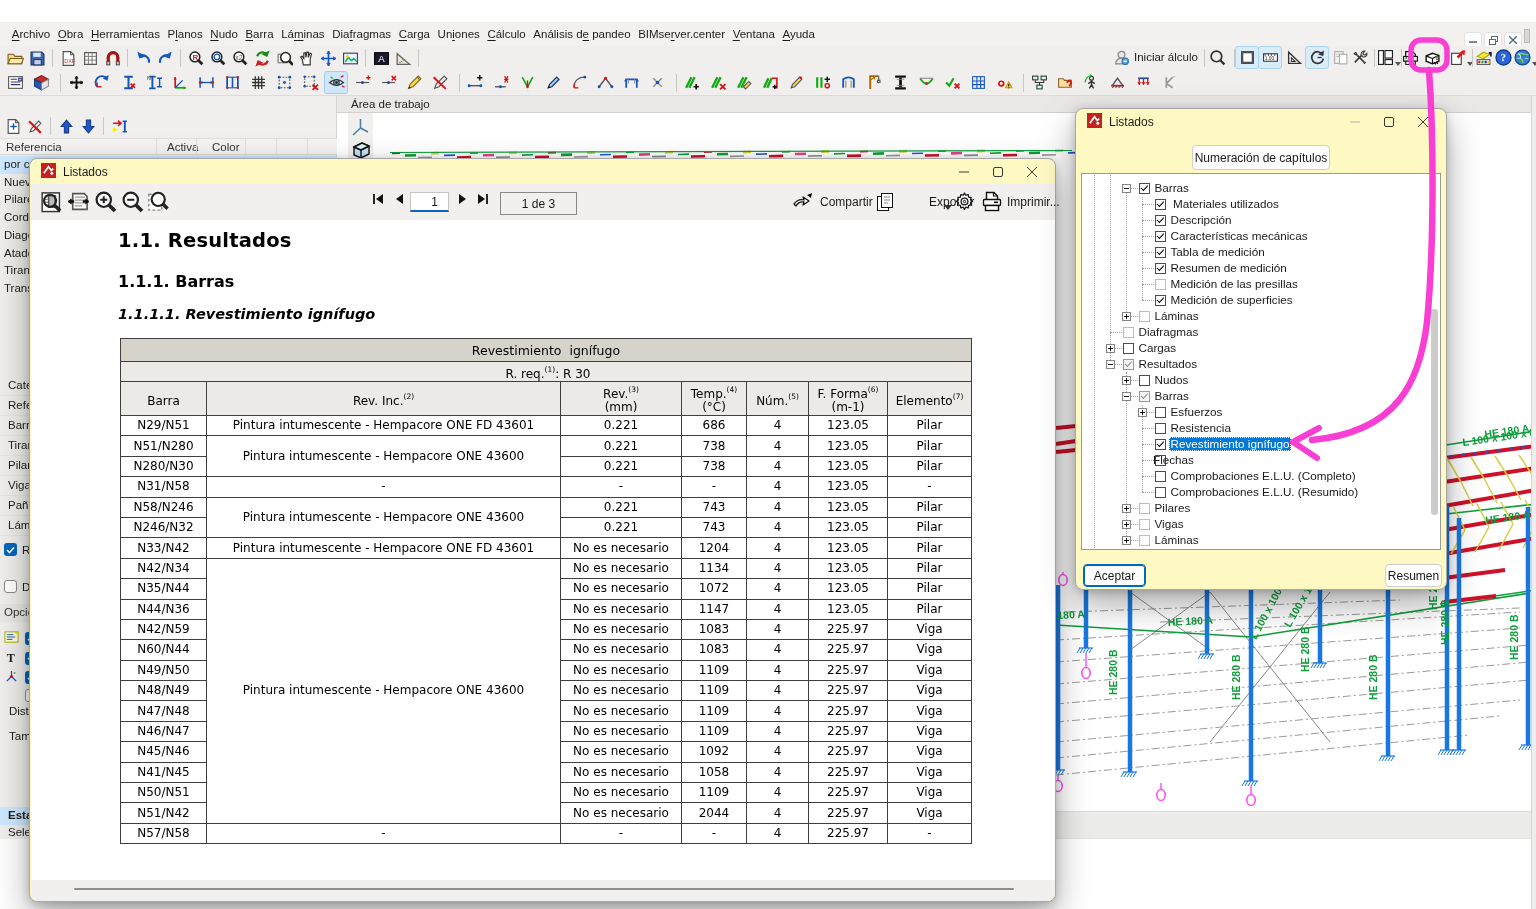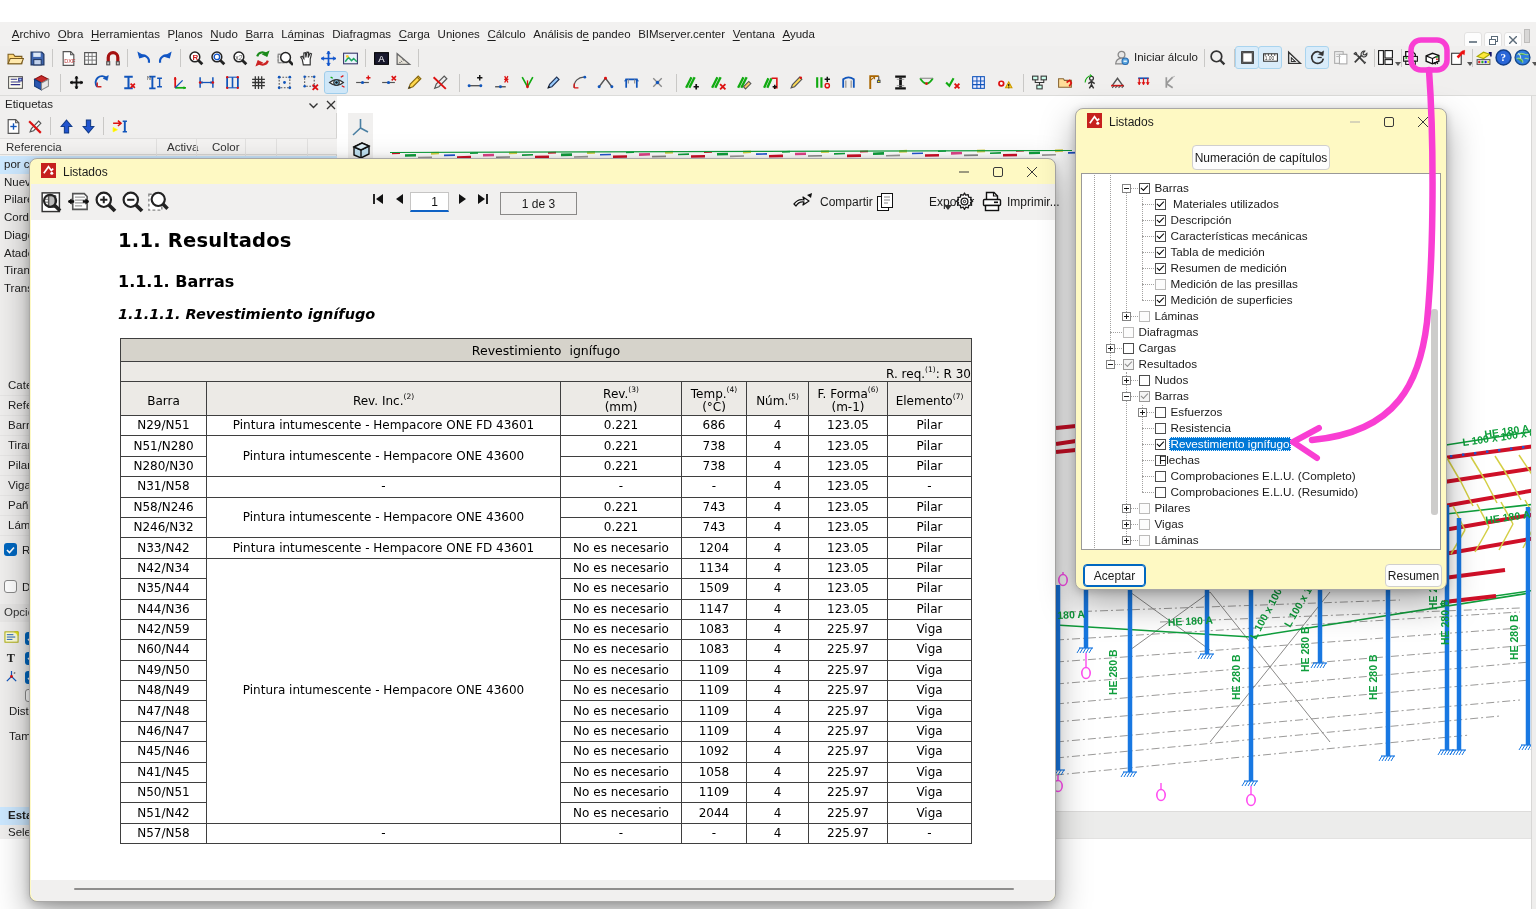--- a/index.html
+++ b/index.html
@@ -65,21 +65,21 @@
   .pv-rlabel{position:absolute;top:11px;font-size:12px;color:#1a1a1a;white-space:nowrap;}
   
   #doc-inner{position:absolute;left:0;top:0;width:1024px;height:660px;font-family:"DejaVu Sans",sans-serif;color:#000;}
   #doc-h1{position:absolute;left:87px;top:9px;font-size:19.5px;font-weight:bold;letter-spacing:0.2px;}
   #doc-h2{position:absolute;left:87px;top:52px;font-size:16px;font-weight:bold;}
   #doc-h3{position:absolute;left:87px;top:86px;font-size:14.5px;font-weight:bold;font-style:italic;}
   #doc-table{position:absolute;left:89px;top:118px;border-collapse:collapse;table-layout:fixed;border:1.5px solid #2e2e2e;
              font-family:"DejaVu Sans",sans-serif;font-size:12px;color:#000;}
   #doc-table td{border:1px solid #3f3f3f;text-align:center;padding:0;line-height:13px;overflow:hidden;white-space:nowrap;}
   #doc-table td.ttl{background:#d6d3cb;height:22px;font-size:12.5px;white-space:pre;}
-  #doc-table td.req{background:#eceae6;text-align:right;height:19px;padding-left:4px;}
+  #doc-table td.req{background:#eceae6;text-align:center;height:19px;padding-left:4px;}
   #doc-table td.hdr{background:#eceae6;height:33px;font-size:12px;}
   #doc-table td.dat{height:19.4px;background:#fff;font-size:12px;}
   #doc-table sup{font-size:7.5px;vertical-align:6px;}
   
   #dlg{left:1075px;top:108px;width:372px;height:482px;}
   #dlg-chapter{position:absolute;left:116px;top:36px;width:136px;height:23px;background:#fdfdfd;border:1px solid #d0cfce;border-radius:4px;font-size:12px;display:flex;align-items:center;justify-content:center;color:#1a1a1a;}
   #dlg-tree{position:absolute;left:5px;top:64px;width:360px;height:377px;background:#fff;border:1px solid #9a9998;box-sizing:border-box;overflow:hidden;}
   .tree-row{position:absolute;height:16px;display:flex;align-items:center;font-size:11.7px;color:#1a1a1a;white-space:nowrap;}
   .tree-label{padding:0 2px;line-height:14px;}
   .tree-label.sel{background:#0078d7;color:#fff;outline:1px dotted #e8f4ff;outline-offset:-1px;}
@@ -709,29 +709,20 @@
       </span>
       <span class="tbi">
         <svg width="17" height="17" viewBox="0 0 16 16">
           <path d="M5 3 L5 13 M5 9 L11 3 M5 9 L11 13" fill="none" stroke="#999" stroke-width="1.6"></path>
           <path d="M11 3 l2 -1" fill="none" stroke="#bbb" stroke-width="1"></path>
         </svg>
       </span>
     </div>
 
 <div id="left-panel" class="abs">
-  <div id="etq-header" class="abs">
-    <span id="etq-title" class="abs">Etiquetas</span>
-    <span class="abs" style="left:308px;top:3px;"><svg width="11" height="9" viewBox="0 0 11 9">
-            <path d="M1.5 2.5 L5.5 6.5 L9.5 2.5" fill="none" stroke="#333" stroke-width="1.4"></path>
-          </svg></span>
-    <span class="abs" style="left:326px;top:3px;"><svg width="10" height="10" viewBox="0 0 10 10">
-            <path d="M1 1 L9 9 M9 1 L1 9" stroke="#333" stroke-width="1.3"></path>
-          </svg></span>
-  </div>
   <div id="etq-tools" class="abs">
         <span class="tbi">
           <svg width="17" height="17" viewBox="0 0 16 16">
             <path d="M3 1.5 L10 1.5 L13 4.5 L13 14.5 L3 14.5 Z" fill="#fff" stroke="#555" stroke-width="1.1"></path>
             <path d="M10 1.5 L10 4.5 L13 4.5" fill="none" stroke="#555" stroke-width="1"></path>
             <path d="M5 8 h6 M8 5 h0" fill="none" stroke="#15b" stroke-width="1.3"></path>
             <path d="M8 5 v6" fill="none" stroke="#15b" stroke-width="1.3"></path>
           </svg>
         </span>
         <span class="tbi">
@@ -840,20 +831,23 @@
           <span class="emptychk"></span>
         </div>
         <div class="chkrow" style="left: 9px; top: 609px;">Distancias</div>
         <div class="chkrow" style="left: 9px; top: 634px;">Tamaño</div>
         <div class="etq-row sel" style="top: 711px; font-weight: bold; padding-left: 8px;">Estados</div>
         <div class="etq-row" style="top: 728px; padding-left: 8px;">Selección</div>
       </div>
 </div>
 
 <div id="workspace" class="abs">
+  <div id="ws-header" class="abs">
+    <span id="ws-title" class="abs">Área de trabajo</span>
+  </div>
   <div id="ws-iconstrip" class="abs">
     <span class="abs" style="left:3px;top:5px;"><svg width="19" height="20" viewBox="0 0 19 20">
             <path d="M9.5 1 L9.5 10 L2 17 M9.5 10 L17 14" fill="none" stroke="#4a7fa2" stroke-width="1.6"></path>
           </svg></span>
     <span class="abs" style="left:2px;top:27px;"><svg width="21" height="21" viewBox="0 0 21 21">
             <path d="M4 7 L12 3 L19 6 L19 14 L11 18 L4 15 Z" fill="#bfe0f0" stroke="#111" stroke-width="1.4"></path>
             <path d="M4 7 L11 10 L11 18 M11 10 L19 6" fill="none" stroke="#111" stroke-width="1.4"></path>
             <path d="M4 7 L12 3 L19 6 L11 10 Z" fill="#def0f8" stroke="#111" stroke-width="1.4"></path>
           </svg></span>
   </div>
@@ -1253,21 +1247,21 @@
                 <td class="dat" rowspan="13">Pintura intumescente - Hempacore ONE 43600</td>
                 <td class="dat">No es necesario</td>
                 <td class="dat">1134</td>
                 <td class="dat">4</td>
                 <td class="dat">123.05</td>
                 <td class="dat">Pilar</td>
               </tr>
               <tr>
                 <td class="dat">N35/N44</td>
                 <td class="dat">No es necesario</td>
-                <td class="dat">1509</td>
+                <td class="dat">1072</td>
                 <td class="dat">4</td>
                 <td class="dat">123.05</td>
                 <td class="dat">Pilar</td>
               </tr>
               <tr>
                 <td class="dat">N44/N36</td>
                 <td class="dat">No es necesario</td>
                 <td class="dat">1147</td>
                 <td class="dat">4</td>
                 <td class="dat">123.05</td>
@@ -1508,21 +1502,21 @@
         <div class="tree-row" style="left: 86.5px; top: 246px;">
           <span class="tree-label">Resistencia</span>
         </div>
         <div class="guide-h" style="left: 60px; top: 270px; width: 14px;"></div>
         <div class="cb checked" style="left: 72.5px; top: 264.5px;"></div>
         <div class="tree-row" style="left: 86.5px; top: 262px;">
           <span class="tree-label sel">Revestimiento ignífugo</span>
         </div>
         <div class="guide-h" style="left: 60px; top: 286px; width: 14px;"></div>
         <div class="cb " style="left: 72.5px; top: 280.5px;"></div>
-        <div class="tree-row" style="left: 75px; top: 278px;">
+        <div class="tree-row" style="left: 69px; top: 278px;">
           <span class="tree-label">Flechas</span>
         </div>
         <div class="guide-h" style="left: 60px; top: 302px; width: 14px;"></div>
         <div class="cb " style="left: 72.5px; top: 296.5px;"></div>
         <div class="tree-row" style="left: 86.5px; top: 294px;">
           <span class="tree-label">Comprobaciones E.L.U. (Completo)</span>
         </div>
         <div class="guide-h" style="left: 60px; top: 318px; width: 14px;"></div>
         <div class="cb " style="left: 72.5px; top: 312.5px;"></div>
         <div class="tree-row" style="left: 86.5px; top: 310px;">

